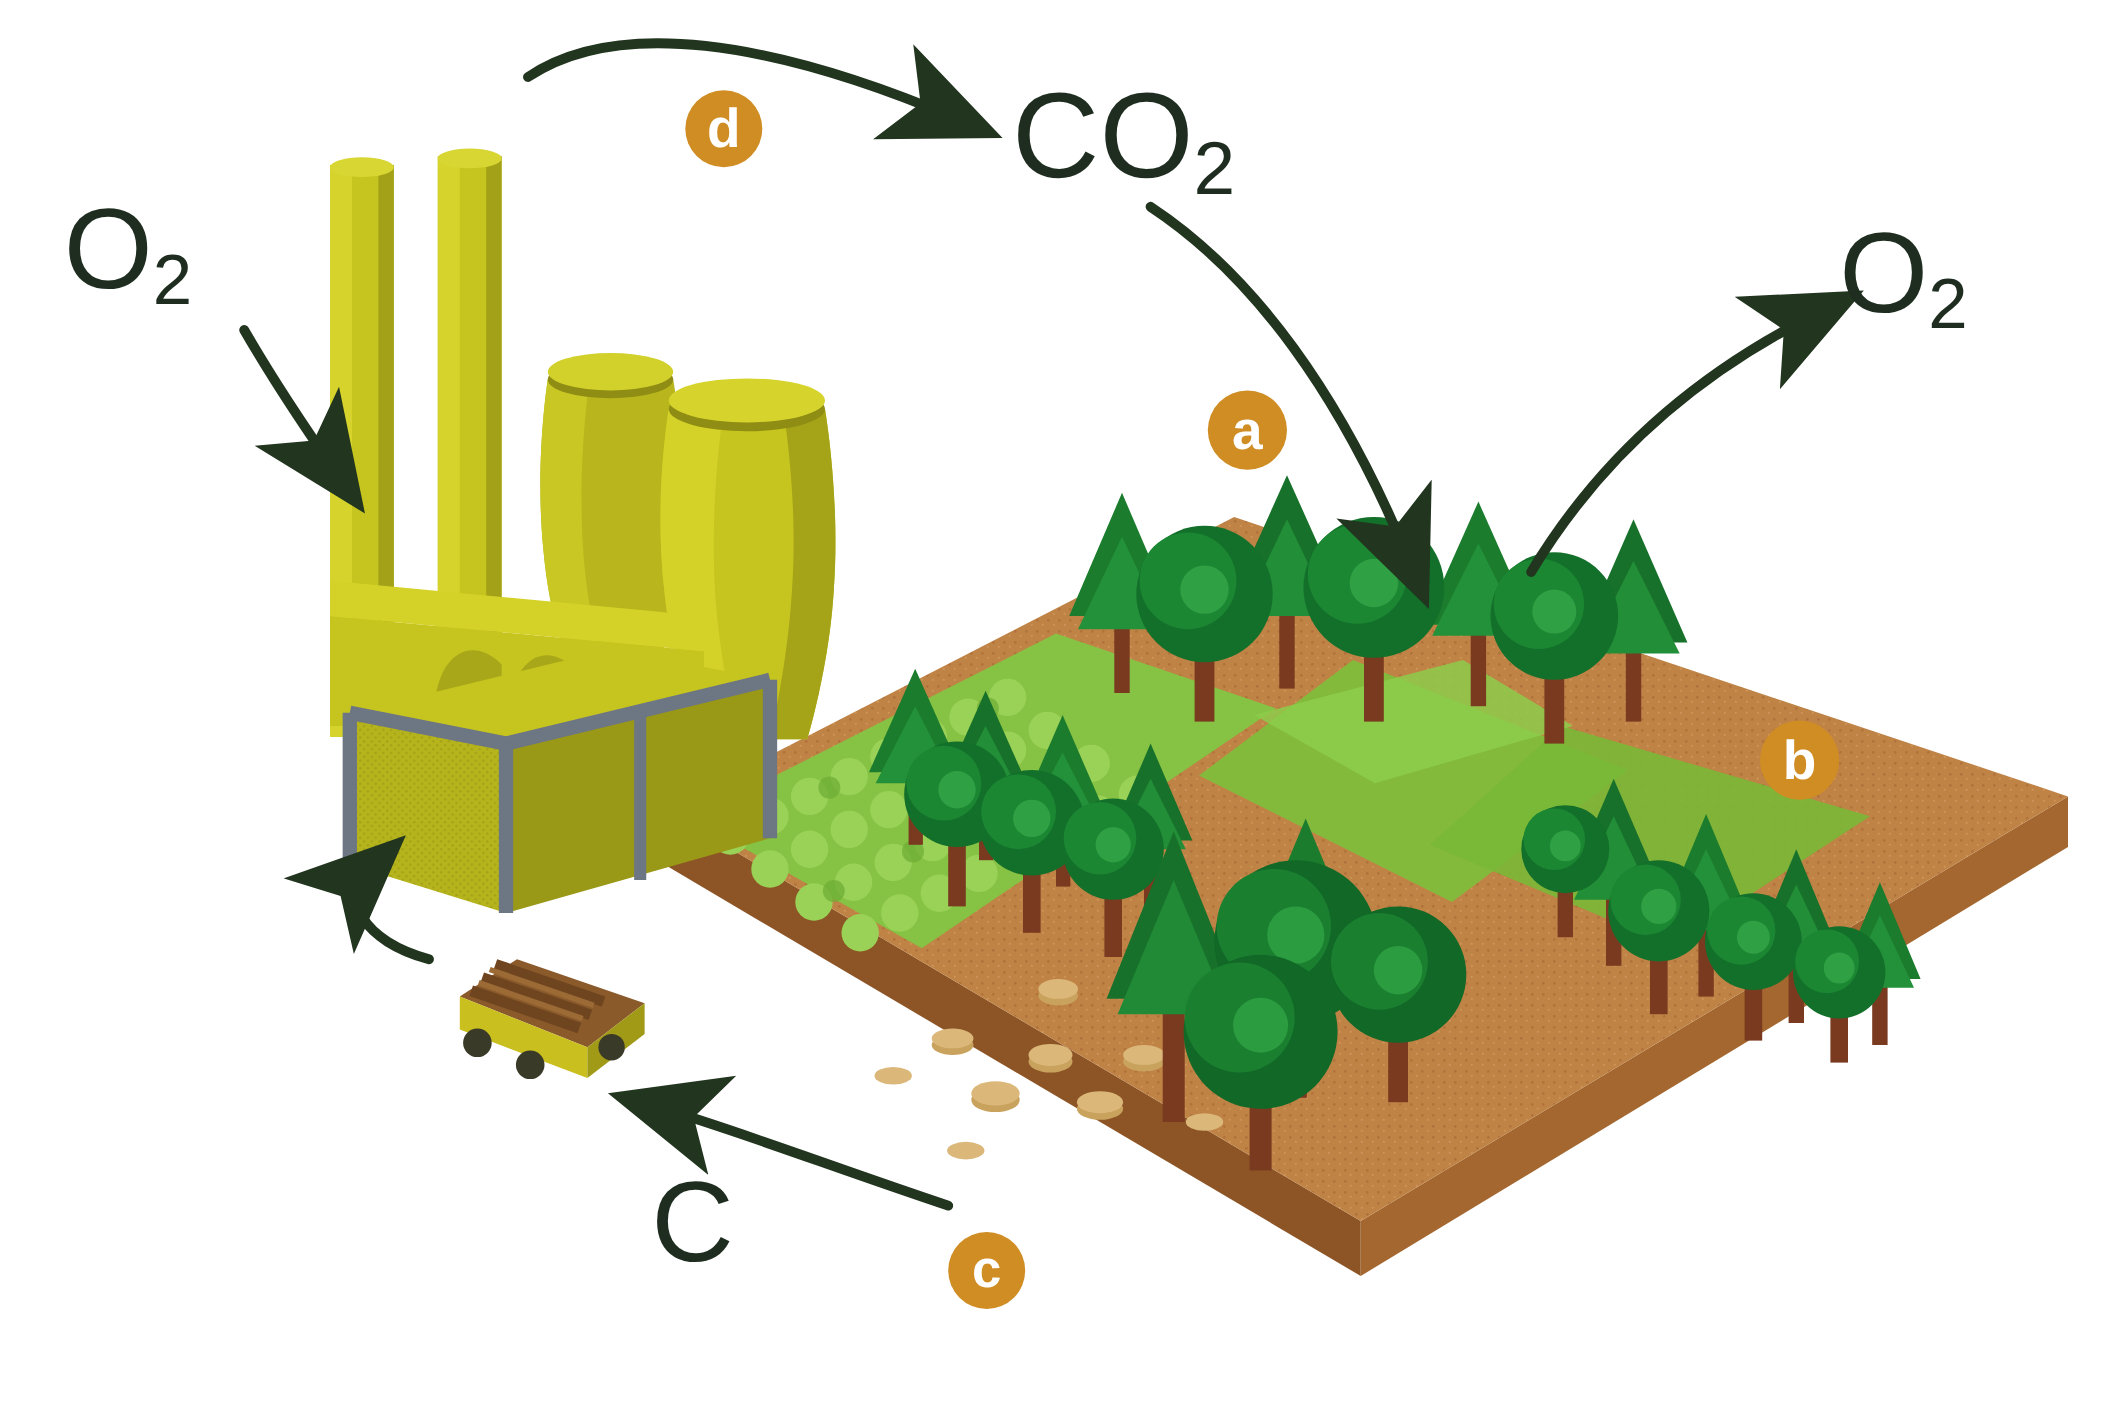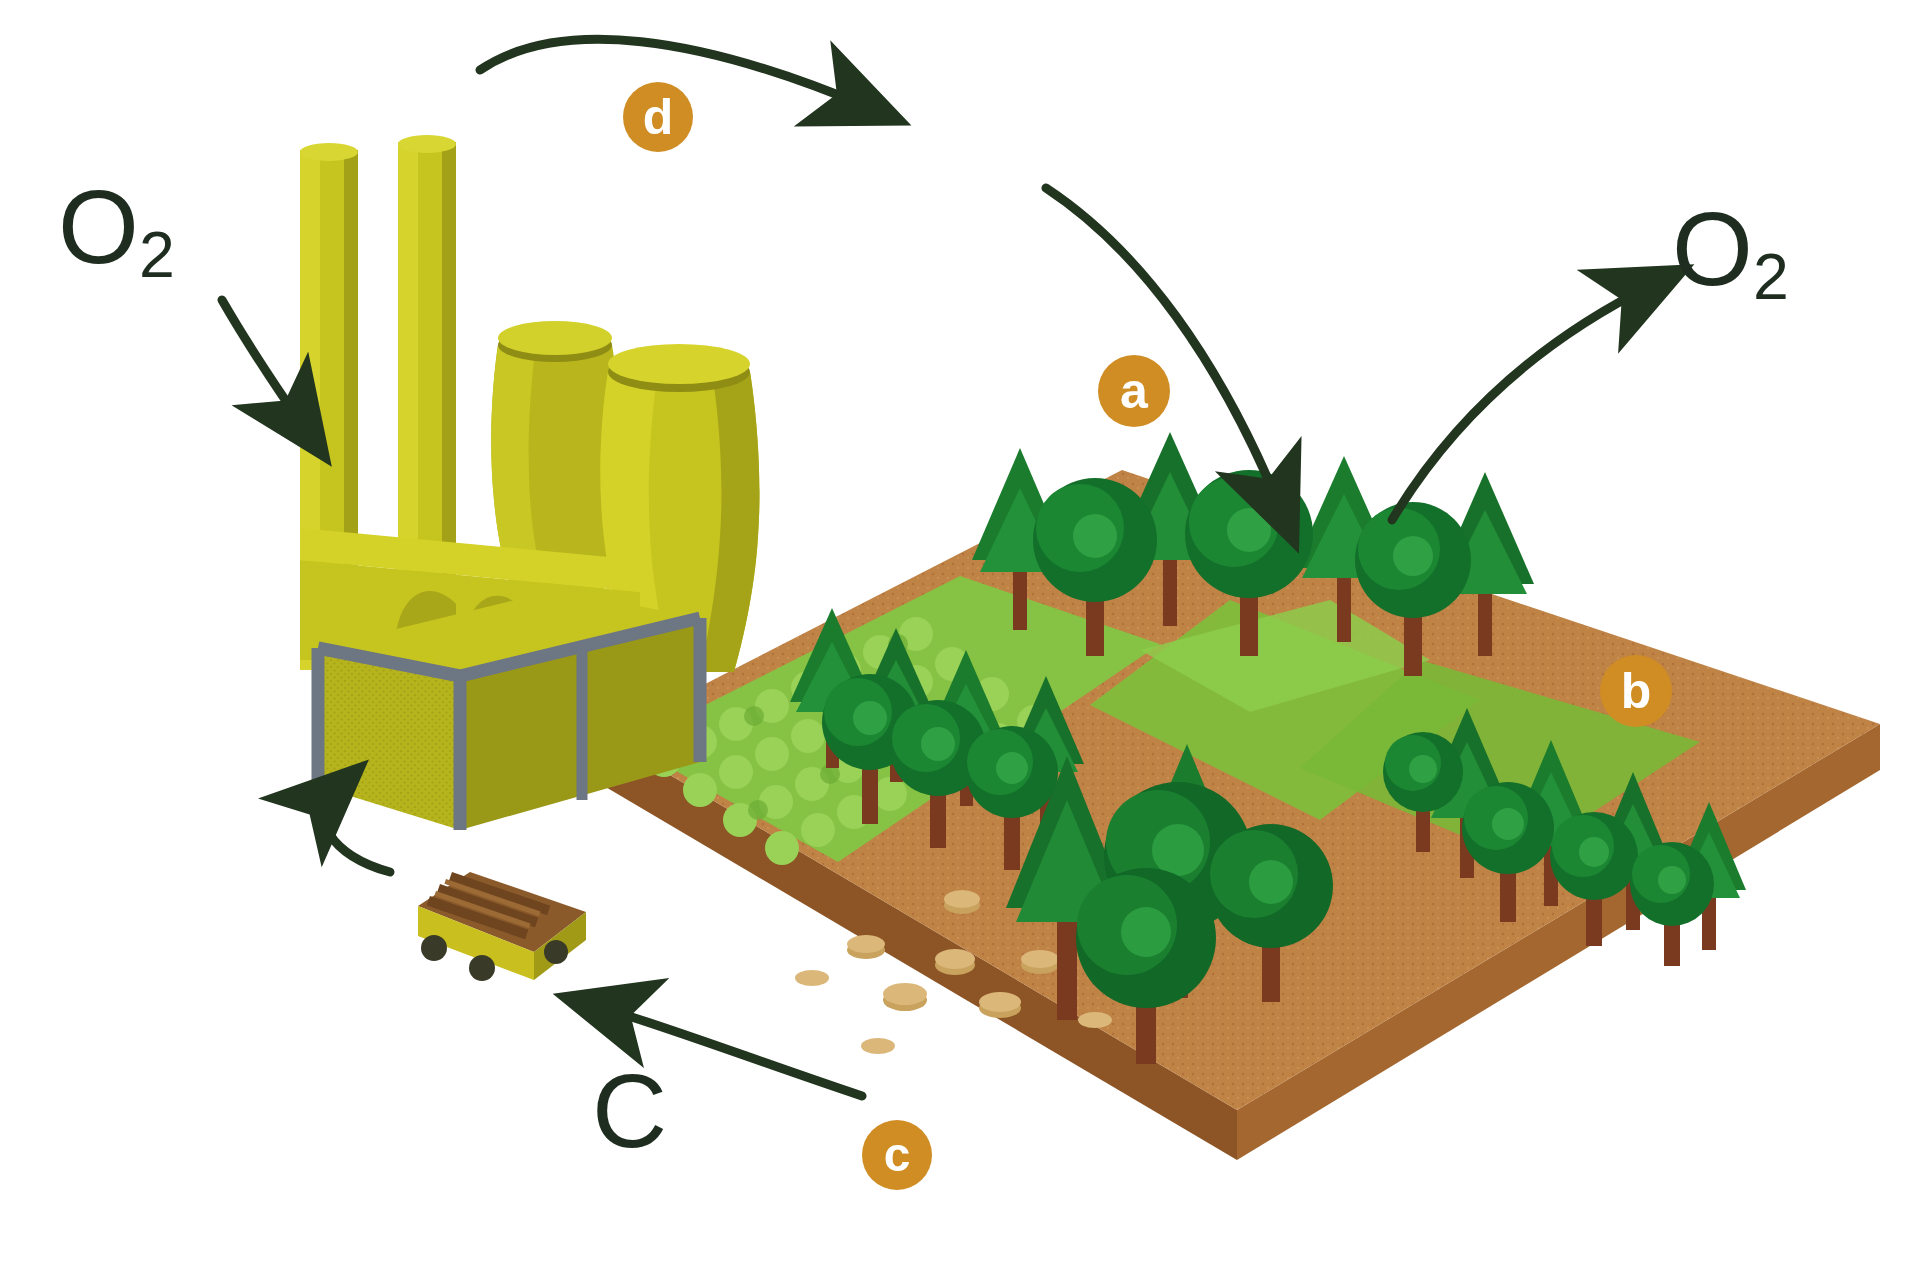--- a/index.html
+++ b/index.html
@@ -374,20 +374,21 @@
       <path d="M480,70 C560,16 700,36 870,108" marker-end="url(#ah)"></path>
       <path d="M1046,188 C1140,250 1220,360 1282,512" marker-end="url(#ah)"></path>
       <path d="M1392,520 C1452,420 1540,340 1654,284" marker-end="url(#ah)"></path>
       <path d="M862,1096 C760,1062 660,1024 596,1006" marker-end="url(#ah)"></path>
       <path d="M390,872 C330,856 308,816 336,790" marker-end="url(#ah)"></path>
     </g>
   </svg>
 
   <div class="lbl o2-left"><span>O</span><span class="sub">2</span></div>
 
+  <div class="lbl co2"><span>CO</span><span class="sub">2</span></div>
 
   <div class="lbl o2-right"><span>O</span><span class="sub">2</span></div>
 
   <div class="lbl c-big"><span>C</span></div>
 
   <div class="badge badge-d">d</div>
   <div class="badge badge-a">a</div>
   <div class="badge badge-b">b</div>
   <div class="badge badge-c">c</div>
 

